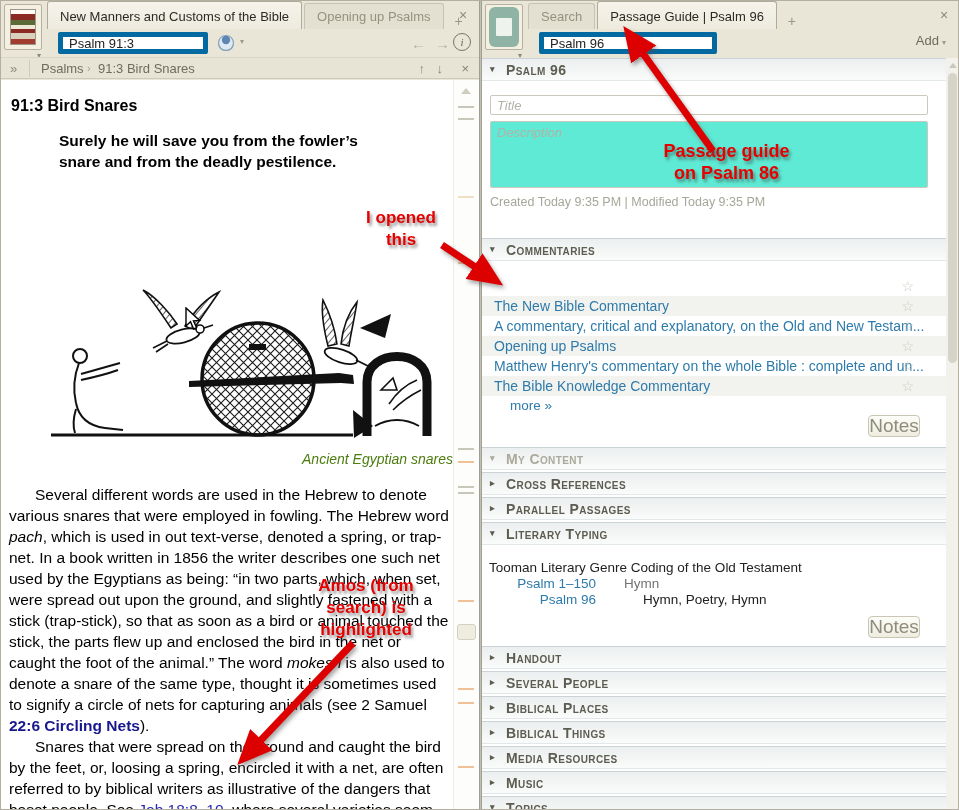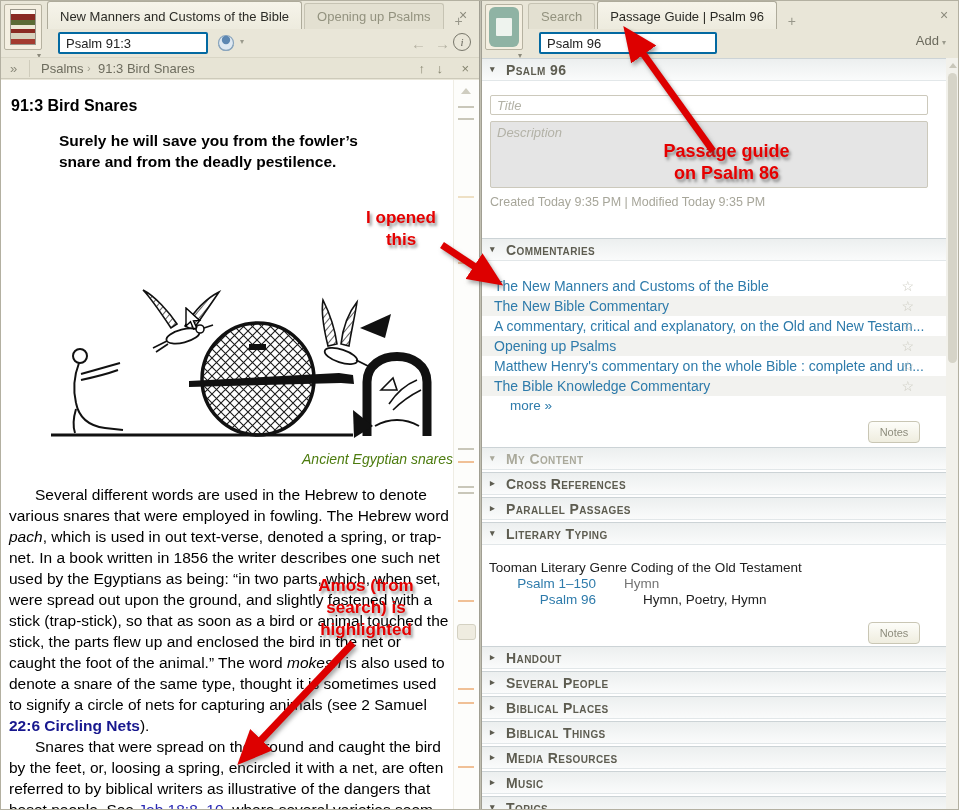--- a/index.html
+++ b/index.html
@@ -18,21 +18,21 @@
   .tabrow { position:absolute; top:0; left:46px; right:0; height:28px; display:flex; align-items:flex-end; }
   .tab { height:26px; padding:5px 12px 4px; font-size:13px; color:#93927f;
     background:#e3e0d1; border:1px solid #c6c3b3; border-bottom:none;
     border-radius:3px 3px 0 0; margin-right:2px; white-space:nowrap; cursor:default; }
   .tab.active { background:linear-gradient(#f6f4ea,#edebde); color:#2b2b26;
     border-color:#aeab9b; height:28px; padding-top:7px; }
   .tab-plus { width:26px; text-align:center; color:#98978a; font-size:14px; padding:6px 0 0; }
   .tab-close { position:absolute; right:8px; top:6px; color:#8b8a7c; font-size:14px; width:16px; text-align:center; }
   .toolrow { position:absolute; top:28px; left:46px; right:0; height:28px; }
   .ref-input { position:absolute; top:3px; left:11px; width:150px; height:22px;
-    border:2px solid #0369a1; border-radius:2px; background:#fff; font-size:13px;
+    border:5px solid #0369a1; border-radius:2px; background:#fff; font-size:13px;
     padding:2px 6px; color:#222; font-family:"Liberation Sans",sans-serif; }
   .res-icon { position:absolute; top:3px; left:3px; width:38px; height:46px;
     background:#f4efe1; border:1px solid #b6b2a1; border-radius:2px;
     display:flex; align-items:center; justify-content:center; }
   .res-cover { width:26px; height:36px; background:
     linear-gradient(#fdfbf3 0 12%, #8a2a22 12% 30%, #5c6b35 30% 44%, #efe9d6 44% 56%, #8a2a22 56% 68%, #d8d2bd 68% 86%, #a43b30 86% 100%); 
     border:1px solid #9a968a; }
   .guide-icon { position:absolute; top:3px; left:3px; width:38px; height:46px;
     background:#f4efe1; border:1px solid #b6b2a1; border-radius:2px;
     display:flex; align-items:center; justify-content:center; }
@@ -83,33 +83,33 @@
     font-size:14px; color:#5d5c50; padding:3px 0 0 24px; cursor:default; }
   .sec-bar .tri { position:absolute; left:8px; top:5px; font-size:9px; color:#5d5c50; font-variant:normal; }
   .sec-bar.dim { color:#aaa99b; }
   .sec-bar.dim .tri { color:#aaa99b; }
   .psalm-body { padding:12px 18px 0 8px; height:155px; }
   .g-input { display:block; width:100%; height:20px; border:1px solid #ccc9bc; border-radius:2px;
     font-size:13px; font-style:italic; padding:2px 6px; color:#555; background:#fff;
     font-family:"Liberation Sans",sans-serif; }
   .g-input::placeholder, .g-area::placeholder { color:#b3b2a7; font-style:italic; }
   .g-area { display:block; width:100%; height:67px; margin-top:6px; border:1px solid #ccc9bc; border-radius:2px;
-    font-size:13px; padding:3px 6px; resize:none; color:#555; background:#e5e5e5;
+    font-size:13px; padding:3px 6px; resize:none; color:#555; background:#5eead4;
     font-family:"Liberation Sans",sans-serif; }
   .created { margin-top:7px; font-size:12.5px; color:#a7a69a; }
   .comm-body { padding:13px 0 8px; }
   .comm-item { position:relative; height:20px; line-height:20px; padding-left:12px;
     font-size:14px; color:#2e7bab; white-space:nowrap; overflow:hidden; }
   .comm-item:nth-child(even) { background:#f2f2ef; }
   .comm-star { position:absolute; right:32px; top:0; color:#cbcabf; font-size:14px; }
   .more-link { padding:2px 0 0 28px; font-size:13.5px; color:#2e7bab; height:17px; }
   .notes-row { height:24px; position:relative; margin-top:2px; }
-  .notes-btn { position:absolute; right:26px; top:6px; width:52px; height:22px;
+  .notes-btn { position:absolute; right:26px; top:0; width:52px; height:22px;
     background:linear-gradient(#fdfdf9,#efeddf); border:1px solid #c9c6b4; border-radius:4px;
-    font-size:11px; color:#8e8d7d; text-align:center; line-height:20px; }
+    font-size:19px; color:#8e8d7d; text-align:center; line-height:20px; }
   .lit-body { padding:13px 0 6px; }
   .lit-src { padding-left:7px; font-size:13.5px; color:#222; height:16px; }
   .lit-row { font-size:13.5px; height:16px; }
   .lit-ref { display:inline-block; width:114px; text-align:right; color:#2e7bab; }
   .lit-gen1 { margin-left:28px; color:#737373; }
   .lit-gen2 { margin-left:47px; color:#222; }
   
   .rscroll { position:absolute; top:57px; right:1px; width:13px; bottom:0; background:#f2f1eb; }
   .rscroll .uparr { position:absolute; top:5px; left:3px; width:0; height:0;
     border-left:4px solid transparent; border-right:4px solid transparent; border-bottom:5px solid #c9c7ba; }
@@ -281,21 +281,21 @@
         <input class="g-input" placeholder="Title" style="">
         <textarea class="g-area" placeholder="Description" style=""></textarea>
         <div class="created">Created Today 9:35 PM | Modified Today 9:35 PM</div>
       </div>
 
       <div class="sec-bar">
         <span class="tri">▾</span>
         <span>Commentaries</span>
       </div>
       <div class="comm-body">
-        <div class="comm-item"><span>The New Manners and Customs of the Bible</span><span class="comm-star">☆</span></div>
+        <div class="comm-item"><span class="comm-star">☆</span></div>
         <div class="comm-item"><span>The New Bible Commentary</span><span class="comm-star">☆</span></div>
         <div class="comm-item"><span>A commentary, critical and explanatory, on the Old and New Testam...</span><span class="comm-star">☆</span></div>
         <div class="comm-item"><span>Opening up Psalms</span><span class="comm-star">☆</span></div>
         <div class="comm-item"><span>Matthew Henry's commentary on the whole Bible : complete and un...</span><span class="comm-star">☆</span></div>
         <div class="comm-item"><span>The Bible Knowledge Commentary</span><span class="comm-star">☆</span></div>
         <div class="more-link">more »</div>
         <div class="notes-row">
             <div class="notes-btn">Notes</div>
           </div>
       </div>

